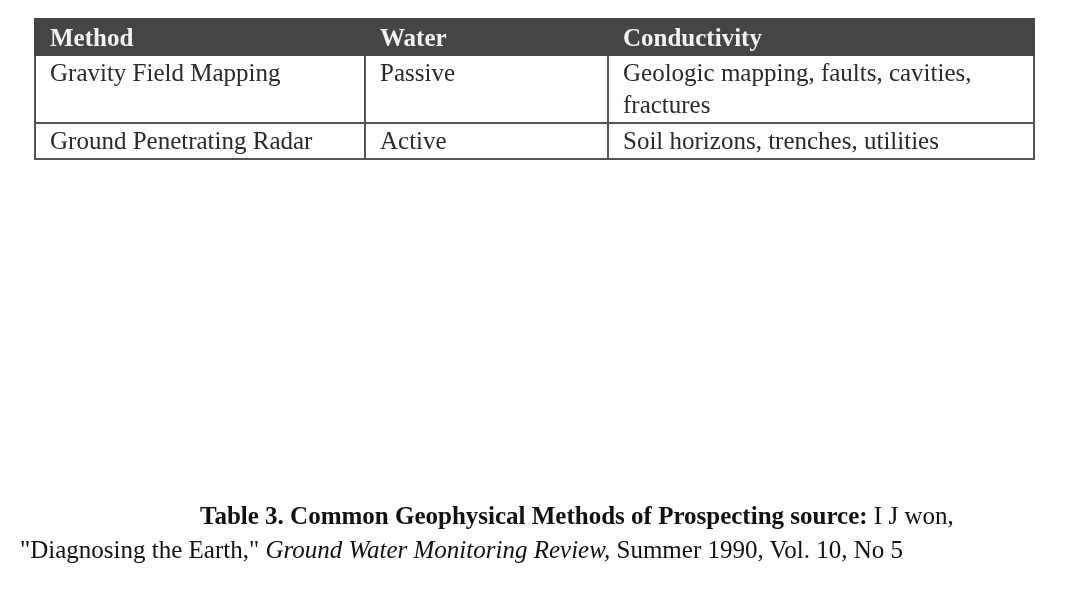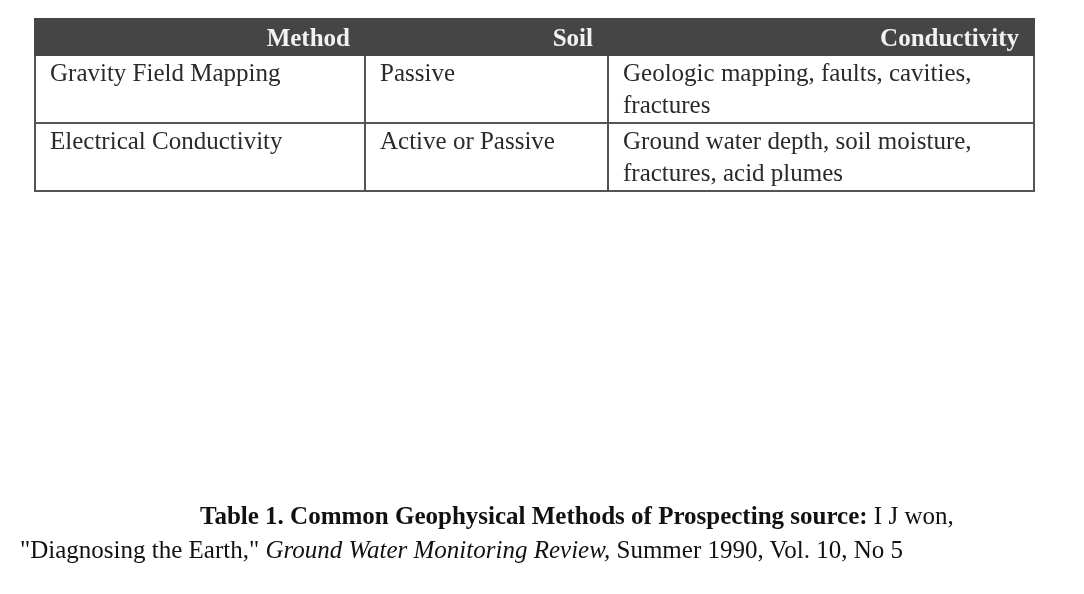--- a/index.html
+++ b/index.html
@@ -1,50 +1,50 @@
 <!DOCTYPE html>
 <html><head>
 <meta charset="utf-8">
 <style>
   html, body { margin:0; padding:0; background:#fff; }
   body { width:1084px; height:594px; position:relative; overflow:hidden;
          font-family:"Liberation Serif", "DejaVu Serif", serif; color:#2a2a2a; }
   table.geo { position:absolute; left:34px; top:18px; width:1001px;
               border-collapse:collapse; font-size:25px; line-height:32px; }
-  table.geo th { background:#454545; color:#f2f2f2; text-align:right; font-weight:bold;
+  table.geo th { background:#454545; color:#f2f2f2; text-align:left; font-weight:bold;
                  padding:1px 14px 0 14px; height:33px; line-height:33px; border:2px solid #454545; }
   table.geo td { border:2px solid #555; padding:1px 14px 1px 14px; vertical-align:top; }
   table.geo tr.two td { height:63px; }
   table.geo tr.one td { height:31px; }
   .c1 { width:300px; } .c2 { width:213px; }
   .caption { position:absolute; left:0; width:1084px; font-size:25px; color:#111; }
   .cap1 { top:502px; left:200px; white-space:nowrap; }
   .cap2 { top:536px; left:20px; white-space:nowrap; }
   .b { font-weight:bold; }
   .i { font-style:italic; }
 </style>
 </head>
 <body>
 
 <table class="geo">
   <thead>
     <tr>
       <th class="c1">Method</th>
-      <th class="c2">Soil</th>
+      <th class="c2">Water</th>
       <th>Conductivity</th>
     </tr>
   </thead>
   <tbody>
     <tr class="two">
       <td>Gravity Field Mapping</td>
       <td>Passive</td>
       <td>Geologic mapping, faults, cavities, fractures</td>
     </tr>
-    <tr class="two">
-      <td>Electrical Conductivity</td>
-      <td>Active or Passive</td>
-      <td>Ground water depth, soil moisture, fractures, acid plumes</td>
+    <tr class="one">
+      <td>Ground Penetrating Radar</td>
+      <td>Active</td>
+      <td>Soil horizons, trenches, utilities</td>
     </tr>
   </tbody>
 </table>
 
-<div class="caption cap1"><span class="b">Table 1. Common Geophysical Methods of Prospecting source:</span><span> I J won,</span></div>
+<div class="caption cap1"><span class="b">Table 3. Common Geophysical Methods of Prospecting source:</span><span> I J won,</span></div>
 <div class="caption cap2"><span>"Diagnosing the Earth," </span><span class="i">Ground Water Monitoring Review,</span><span> Summer 1990, Vol. 10, No 5</span></div>
 
 </body></html>

